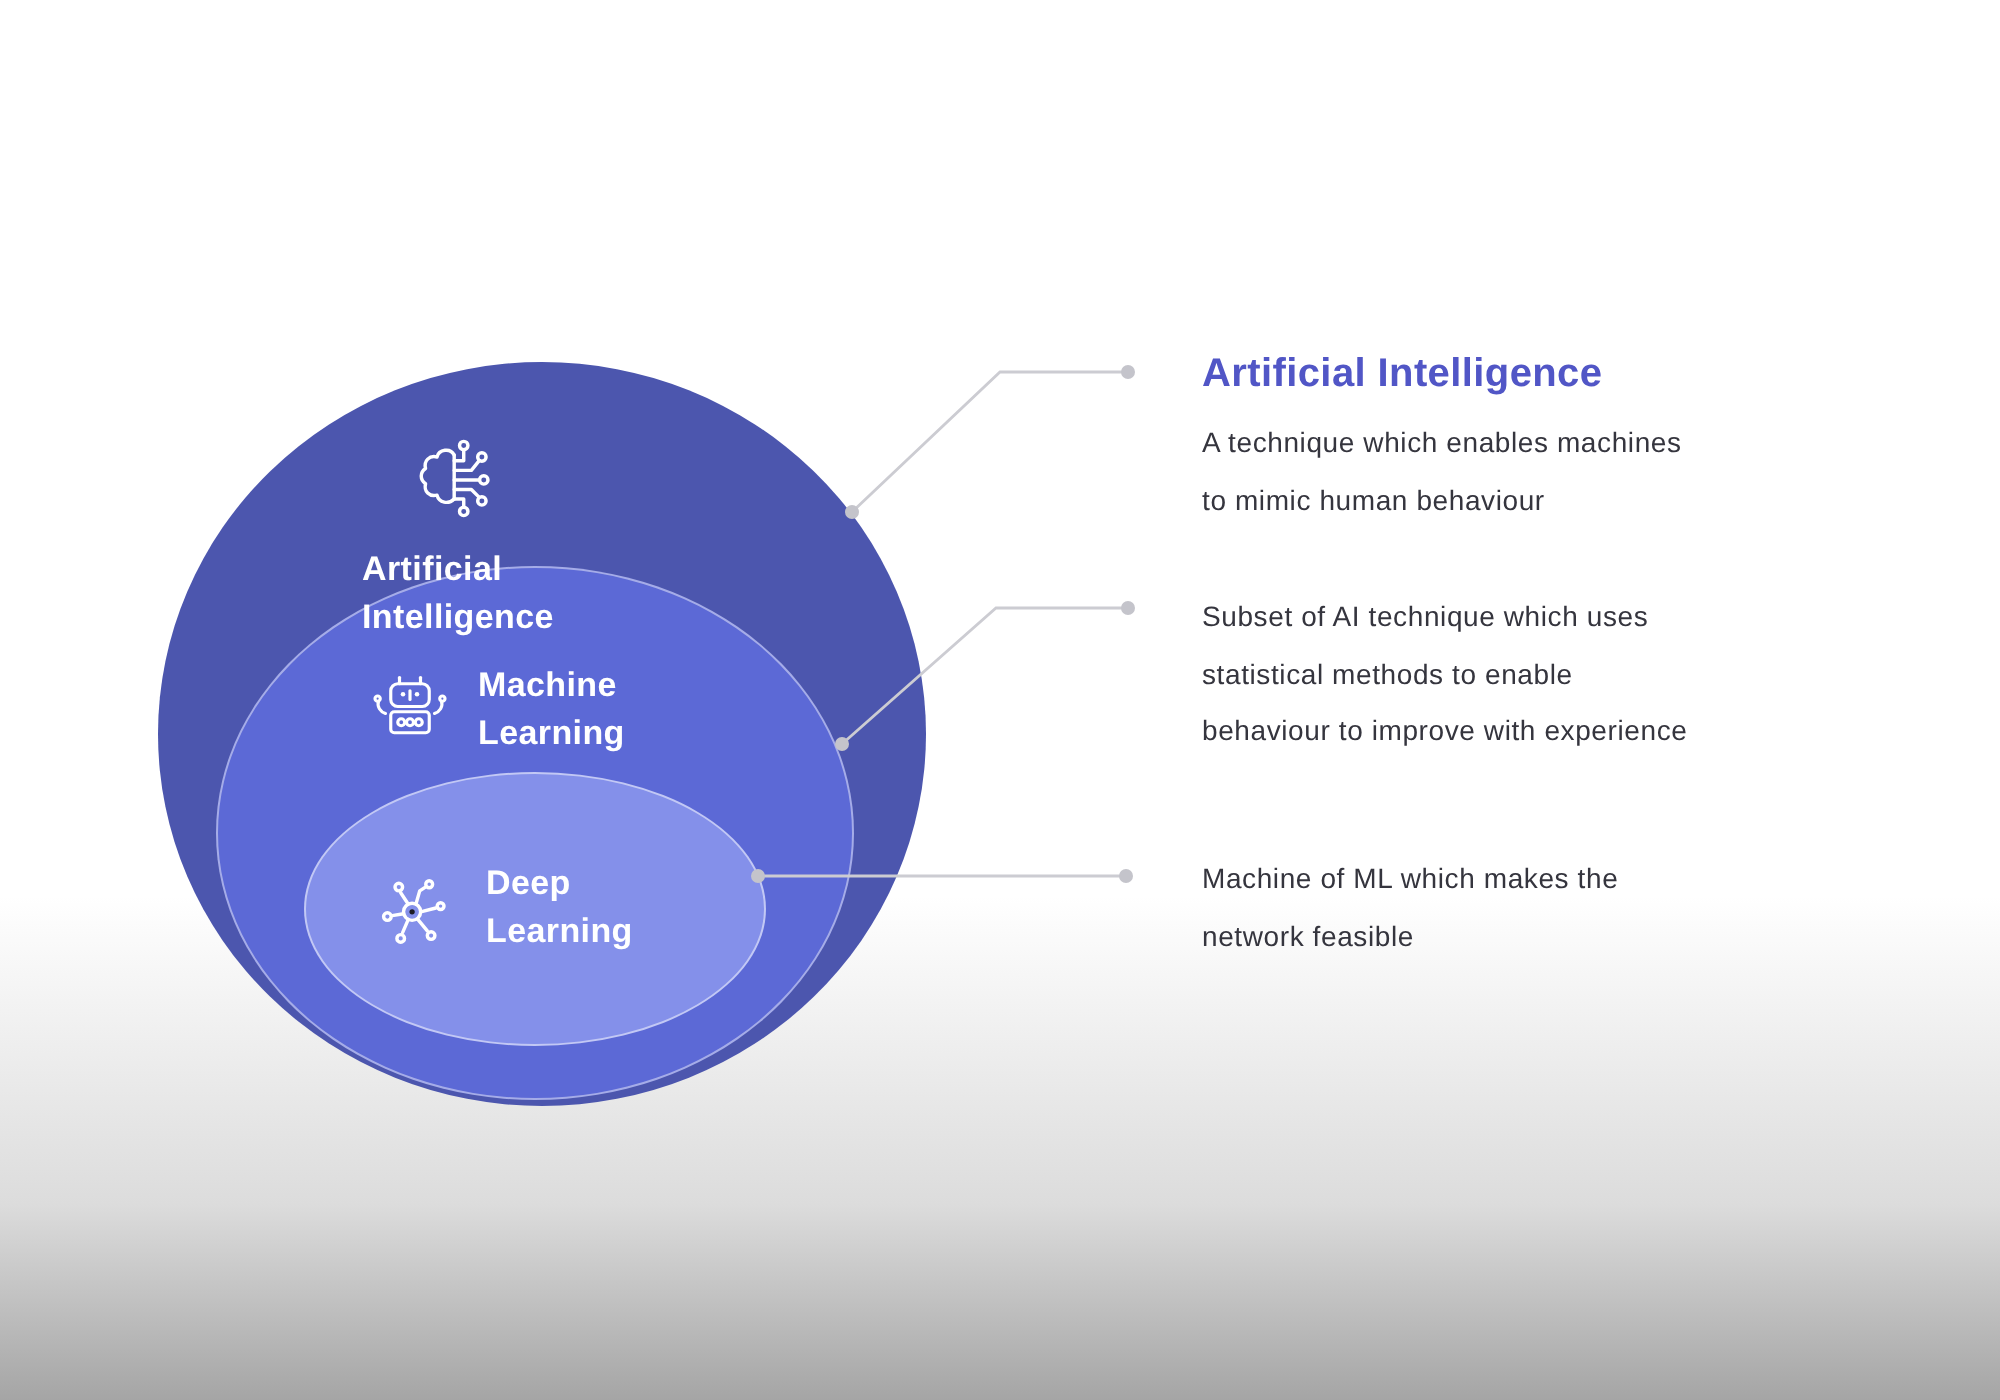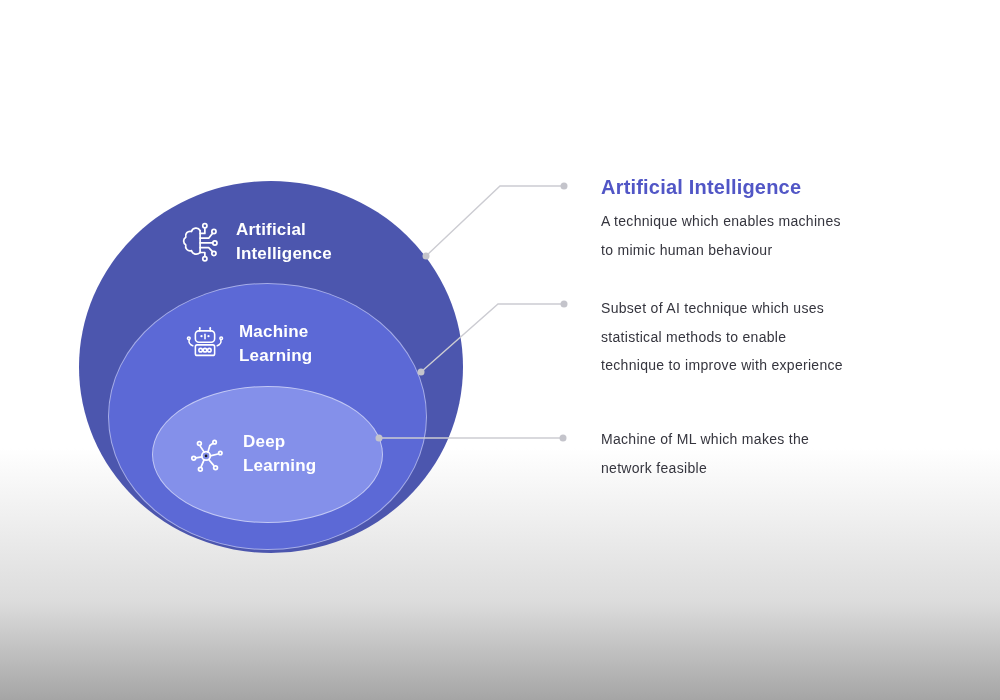--- a/index.html
+++ b/index.html
@@ -18,22 +18,22 @@
   .ring-label{position:absolute;display:flex;align-items:center;gap:13px;color:#ffffff;}
   .ring-label .txt{display:flex;flex-direction:column;font-size:17px;font-weight:700;line-height:24px;letter-spacing:.2px;}
   .icon svg{display:block;}
   .legend-item{position:absolute;left:584px;width:370px;margin-left:17px;}
   .legend-item h3{margin:0 0 8px 0;font-size:20px;font-weight:700;color:#5156c6;letter-spacing:.2px;}
   .legend-item .desc{font-size:14px;color:#35353e;line-height:28.5px;letter-spacing:.3px;}
   .legend-item .desc div{white-space:nowrap;}
   #section-ai{top:176px;}
   #section-ml{top:294px;}
   #section-dl{top:425px;}
-  #label-ai{left:181px;top:218px;}
-  #label-ml{left:184px;top:320px;}
+  #label-ai{left:181px;top:218px;flex-direction:column;}
+  #label-ml{left:184px;top:331px;}
   #label-dl{left:188px;top:430px;gap:17px;}
 </style>
 </head>
 <body>
 
 <div class="stage">
 
   <div class="ring ring-outer"></div>
   <div class="ring ring-middle"></div>
   <div class="ring ring-inner"></div>
@@ -134,21 +134,21 @@
     <div class="desc">
       <div>A technique which enables machines</div>
       <div>to mimic human behaviour</div>
     </div>
   </div>
 
   <div class="legend-item" id="section-ml">
     <div class="desc">
       <div>Subset of AI technique which uses</div>
       <div>statistical methods to enable</div>
-      <div>technique to improve with experience</div>
+      <div>behaviour to improve with experience</div>
     </div>
   </div>
 
   <div class="legend-item" id="section-dl">
     <div class="desc">
       <div>Machine of ML which makes the</div>
       <div>network feasible</div>
     </div>
   </div>
 

